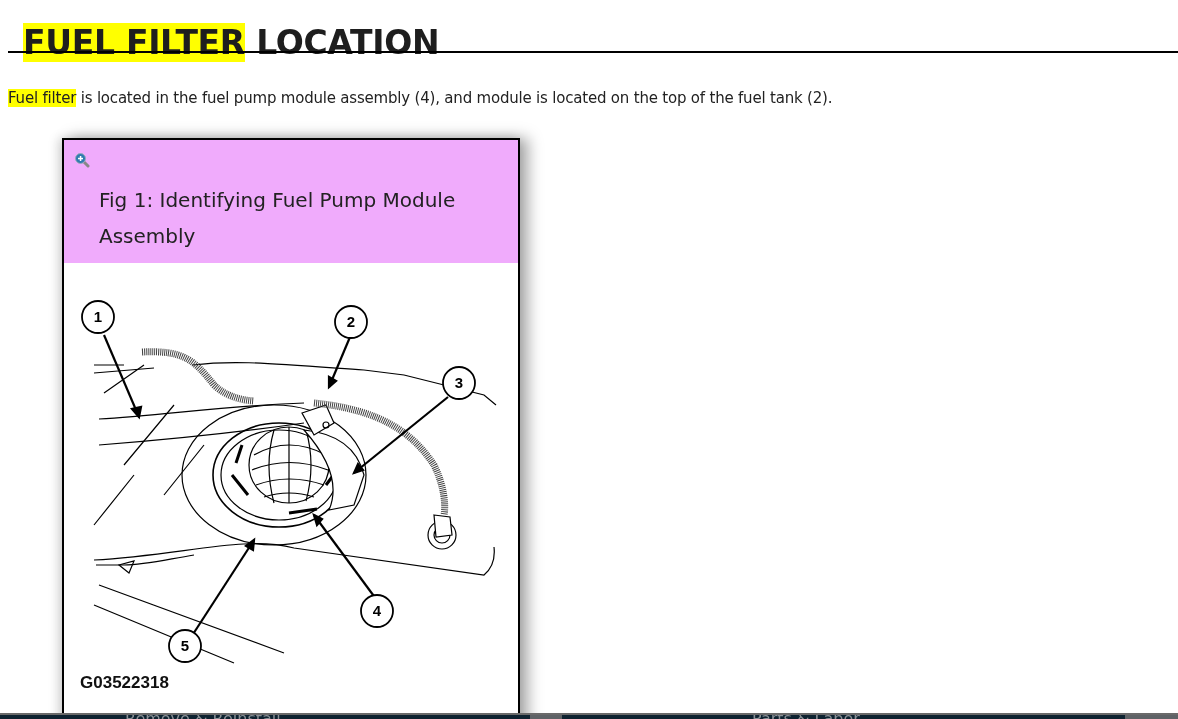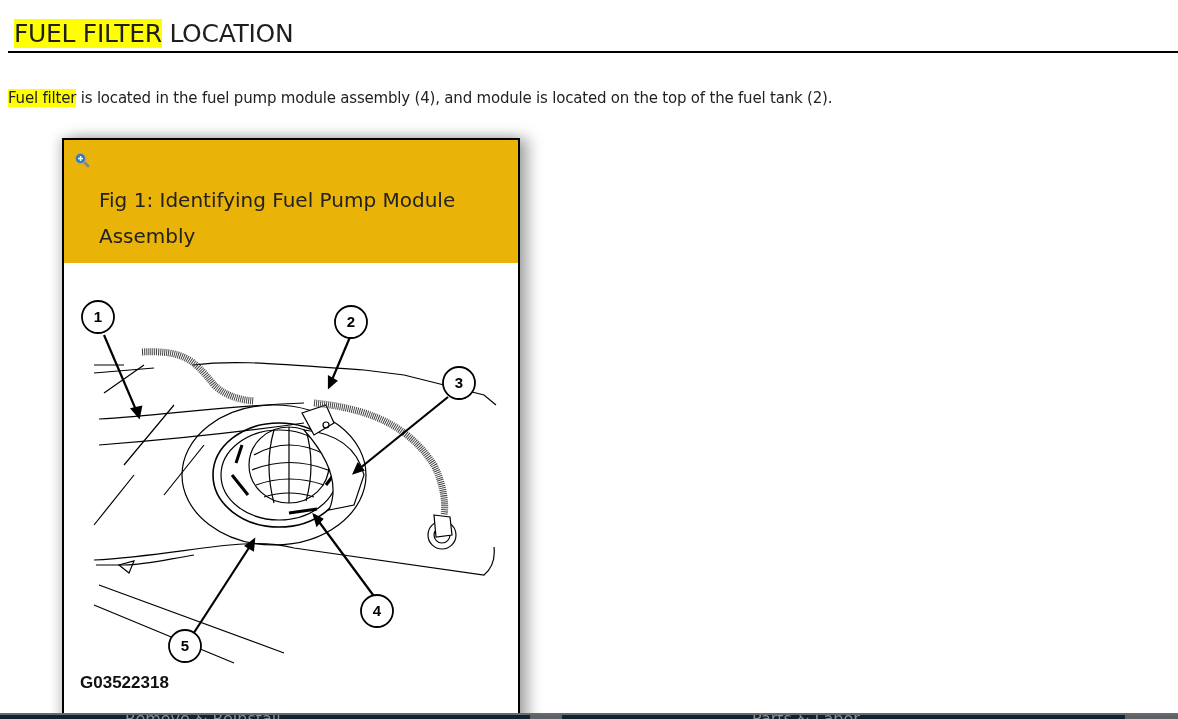--- a/index.html
+++ b/index.html
@@ -3,38 +3,38 @@
 <meta charset="utf-8">
 <style>
   html, body { margin: 0; padding: 0; }
   body {
     width: 1178px; height: 719px; overflow: hidden; position: relative;
     background: #ffffff; color: #222222;
     font-family: "DejaVu Sans", sans-serif;
   }
   .title {
     position: absolute; left: 8px; top: 10px;
-    font-size: 25px; font-weight: normal; letter-spacing: -0.3px;
-    color: #1e1e1e; margin: 6px; line-height: 36px; white-space: nowrap;
+    font-size: 33px; font-weight: bold; letter-spacing: -0.3px;
+    color: #1e1e1e; margin: 15px; line-height: 36px; white-space: nowrap;
   }
   .hl { background: #ffff00; }
   .rule {
     position: absolute; left: 8px; right: 0; top: 51px; height: 2px; background: #000;
   }
   .para {
     position: absolute; left: 8px; top: 84px; font-size: 15px; line-height: 28px;
     color: #222; white-space: nowrap; margin: 0; letter-spacing: -0.2px;
   }
   .figure {
     position: absolute; left: 62px; top: 138px; width: 454px; height: 600px;
     border: 2px solid #000; background: #fff;
     box-shadow: 8px 0 14px rgba(0,0,0,0.35), -4px 0 10px rgba(0,0,0,0.15);
   }
   .fig-head {
-    background: #eab308; height: 123px; position: relative;
+    background: #f0abfc; height: 123px; position: relative;
   }
   .zoom-icon { position: absolute; left: 10px; top: 12px; width: 16px; height: 16px; cursor: pointer; }
   .fig-caption {
     position: absolute; left: 35px; top: 42px; width: 390px;
     font-size: 20px; line-height: 36px; color: #222; margin: 0;
   }
   .diagram { position: absolute; left: 0; top: 125px; width: 454px; height: 440px; }
   .fig-code {
     position: absolute; left: 16px; top: 533px; font-size: 17px; font-weight: bold;
     font-family: "Liberation Sans", sans-serif; color: #111;

